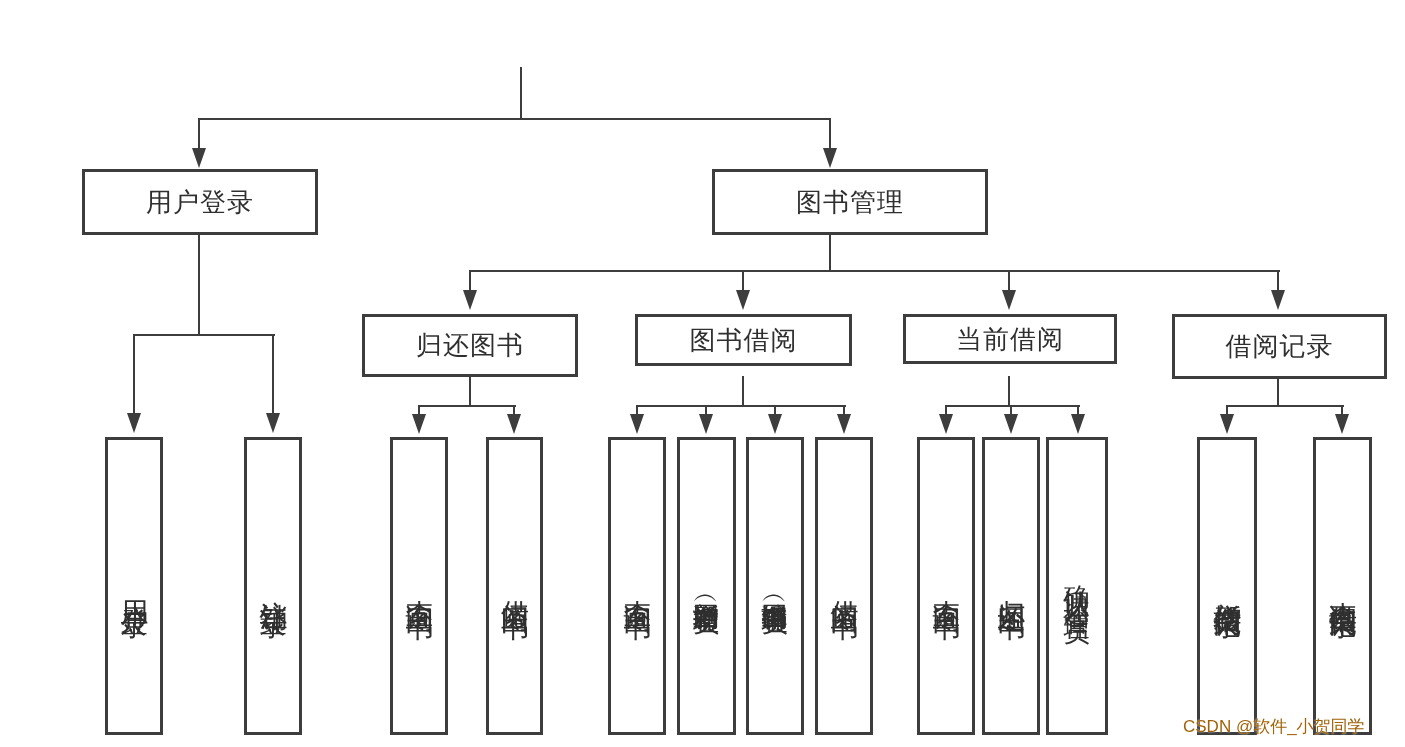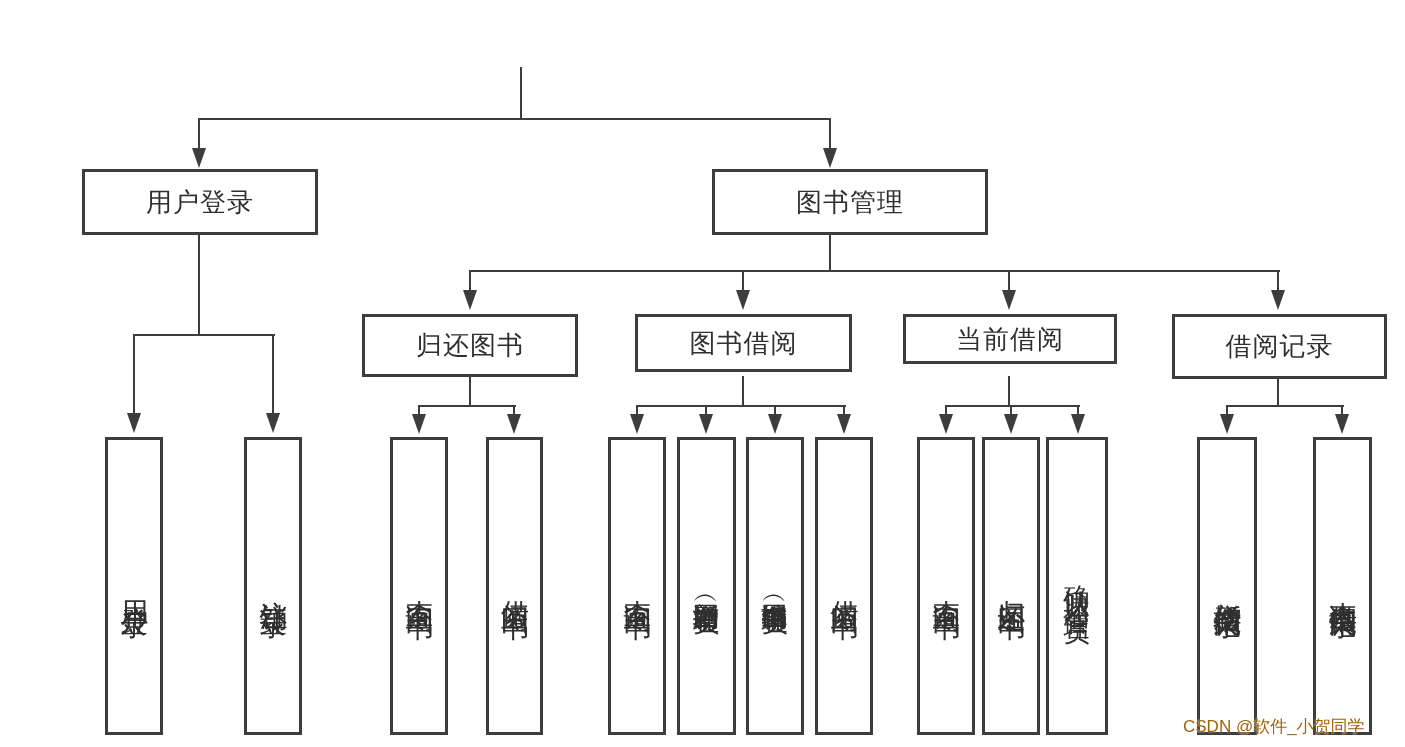--- a/index.html
+++ b/index.html
@@ -33,21 +33,21 @@
   }
   .vbox.l6  { letter-spacing: 2px; }
   .vbox.l9  { font-size: 26px; letter-spacing: 5px; }
   .vbox.l10 { font-size: 26px; letter-spacing: 1px; }
 
   
   .root    { left: 14px;  top: 13px;  width: 1010px; height: 55px; }
   .l2-login{ left: 82px;  top: 169px; width: 236px;  height: 66px; }
   .l2-mgmt { left: 712px; top: 169px; width: 276px;  height: 66px; }
   .l3-rec  { left: 362px; top: 314px; width: 216px;  height: 63px; }
-  .l3-bor  { left: 635px; top: 314px; width: 217px;  height: 58px; }
+  .l3-bor  { left: 635px; top: 314px; width: 217px;  height: 52px; }
   .l3-cur  { left: 903px; top: 314px; width: 214px;  height: 50px; }
   .l3-his  { left: 1172px;top: 314px; width: 215px;  height: 65px; }
 
   .v1  { left: 105px;  top: 437px; width: 58px; height: 298px; }
   .v2  { left: 244px;  top: 437px; width: 58px; height: 298px; }
   .v3  { left: 390px;  top: 437px; width: 58px; height: 298px; }
   .v4  { left: 486px;  top: 437px; width: 57px; height: 298px; }
   .v5  { left: 608px;  top: 437px; width: 58px; height: 298px; }
   .v6  { left: 677px;  top: 437px; width: 59px; height: 298px; }
   .v7  { left: 746px;  top: 437px; width: 58px; height: 298px; }

